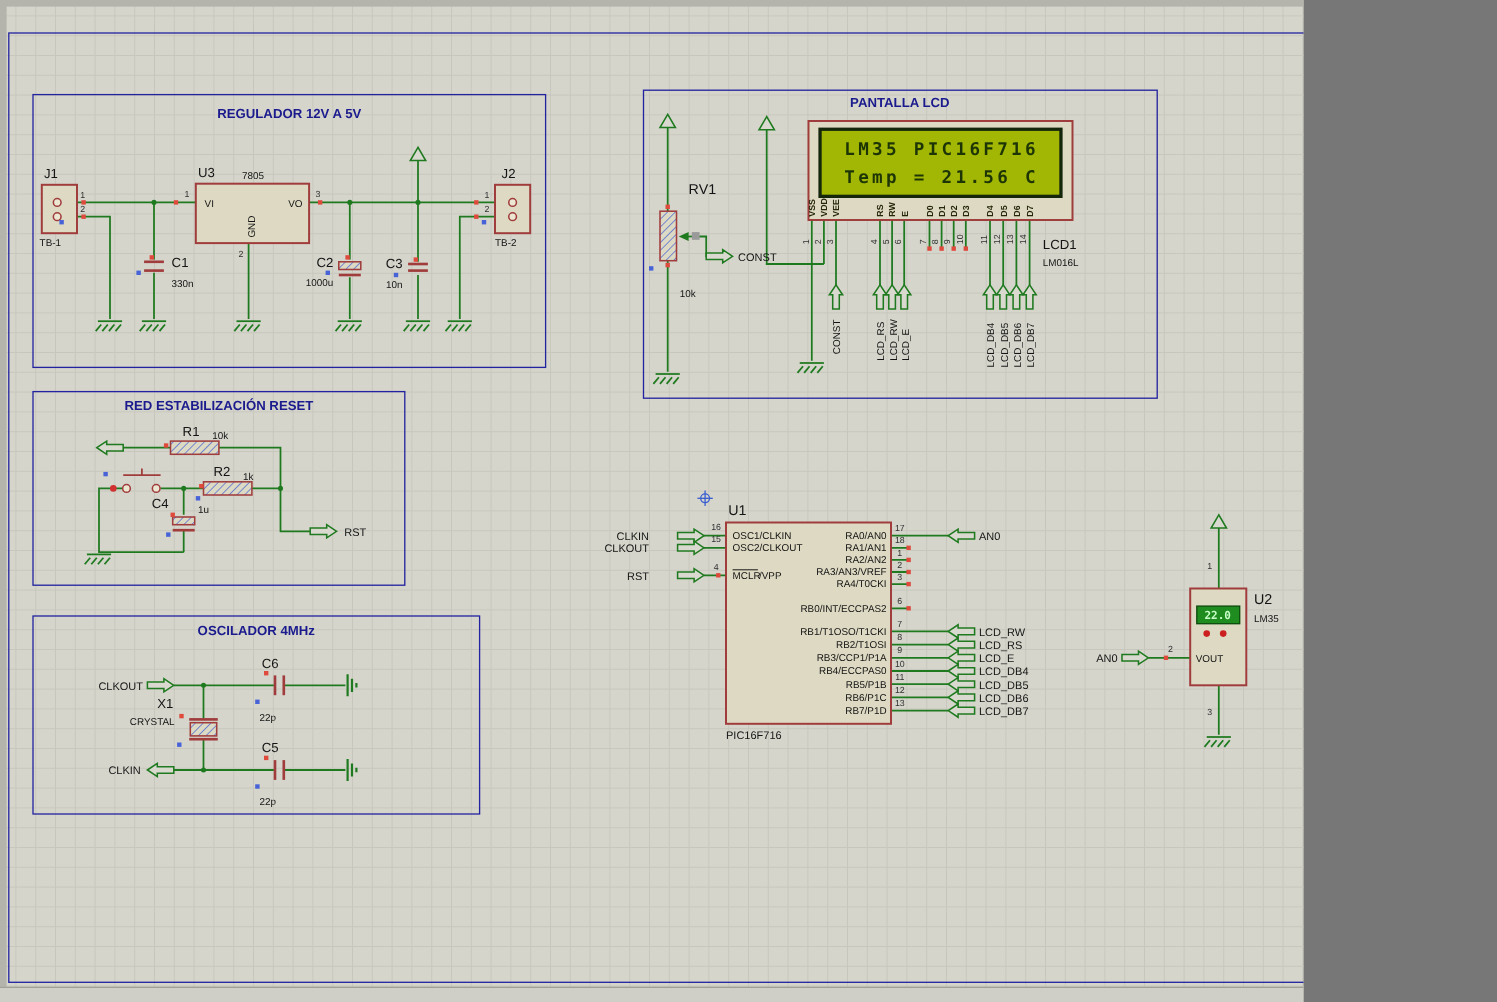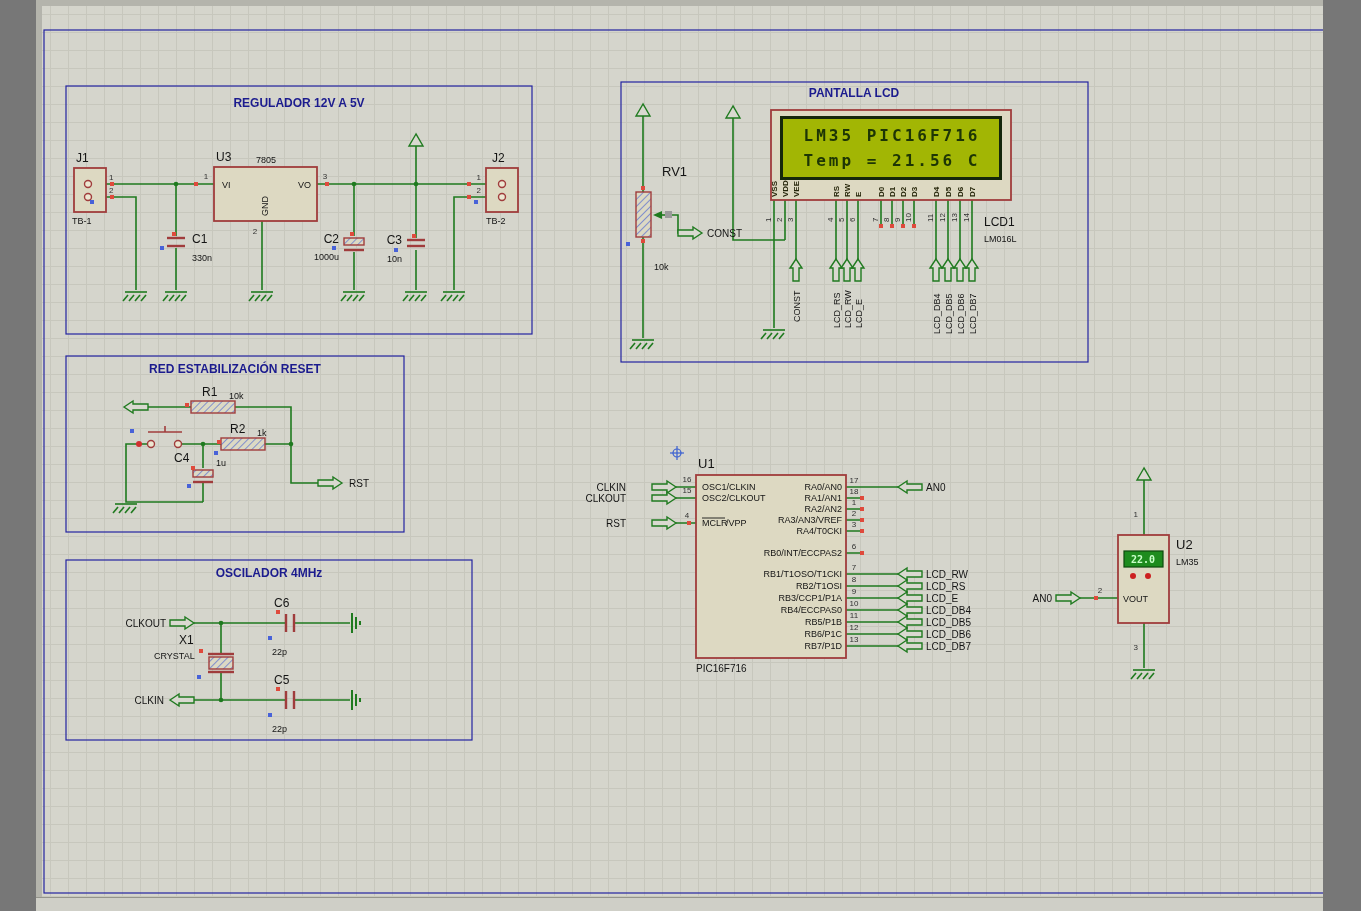--- a/index.html
+++ b/index.html
@@ -1,20 +1,20 @@
 <!DOCTYPE html>
 <html><head>
 <meta charset="utf-8">
 <style>
   html,body{margin:0;padding:0;background:#777;}
-  .stage{position:relative;width:1287px;height:911px;overflow:hidden;
+  .stage{position:relative;width:1185px;height:911px;overflow:hidden;
     background-color:#d5d5cc;
     background-image:linear-gradient(#c7c7bd 1px,transparent 1px),linear-gradient(90deg,#c7c7bd 1px,transparent 1px);
     background-size:18px 18px;background-position:-4px -4px;
-    font-family:"Liberation Sans","DejaVu Sans",sans-serif;margin-left:36px;}
+    font-family:"Liberation Sans","DejaVu Sans",sans-serif;}
   .chrome-top{position:absolute;left:0;top:0;width:100%;height:6px;background:#b4b4ac;}
   .chrome-left{position:absolute;left:0;top:0;width:6px;height:100%;background:#b4b4ac;}
   .chrome-bottom{position:absolute;left:0;top:897px;width:100%;height:14px;background:#cfcfc7;border-top:1px solid #94948c;}
   svg{position:absolute;left:0;top:0;}
   svg text{font-family:"Liberation Sans","DejaVu Sans",sans-serif;fill:#141414;}
   .w{stroke:#1f7a1f;stroke-width:1.6;fill:none;}
   .w2{stroke:#1f7a1f;stroke-width:2;fill:none;}
   .cap{stroke:#a03c3c;stroke-width:2.4;fill:none;}
   .comp{stroke:#a03c3c;stroke-width:1.8;fill:#ddd9c2;}
   .compthin{stroke:#a03c3c;stroke-width:1.4;fill:#ece7d2;}

